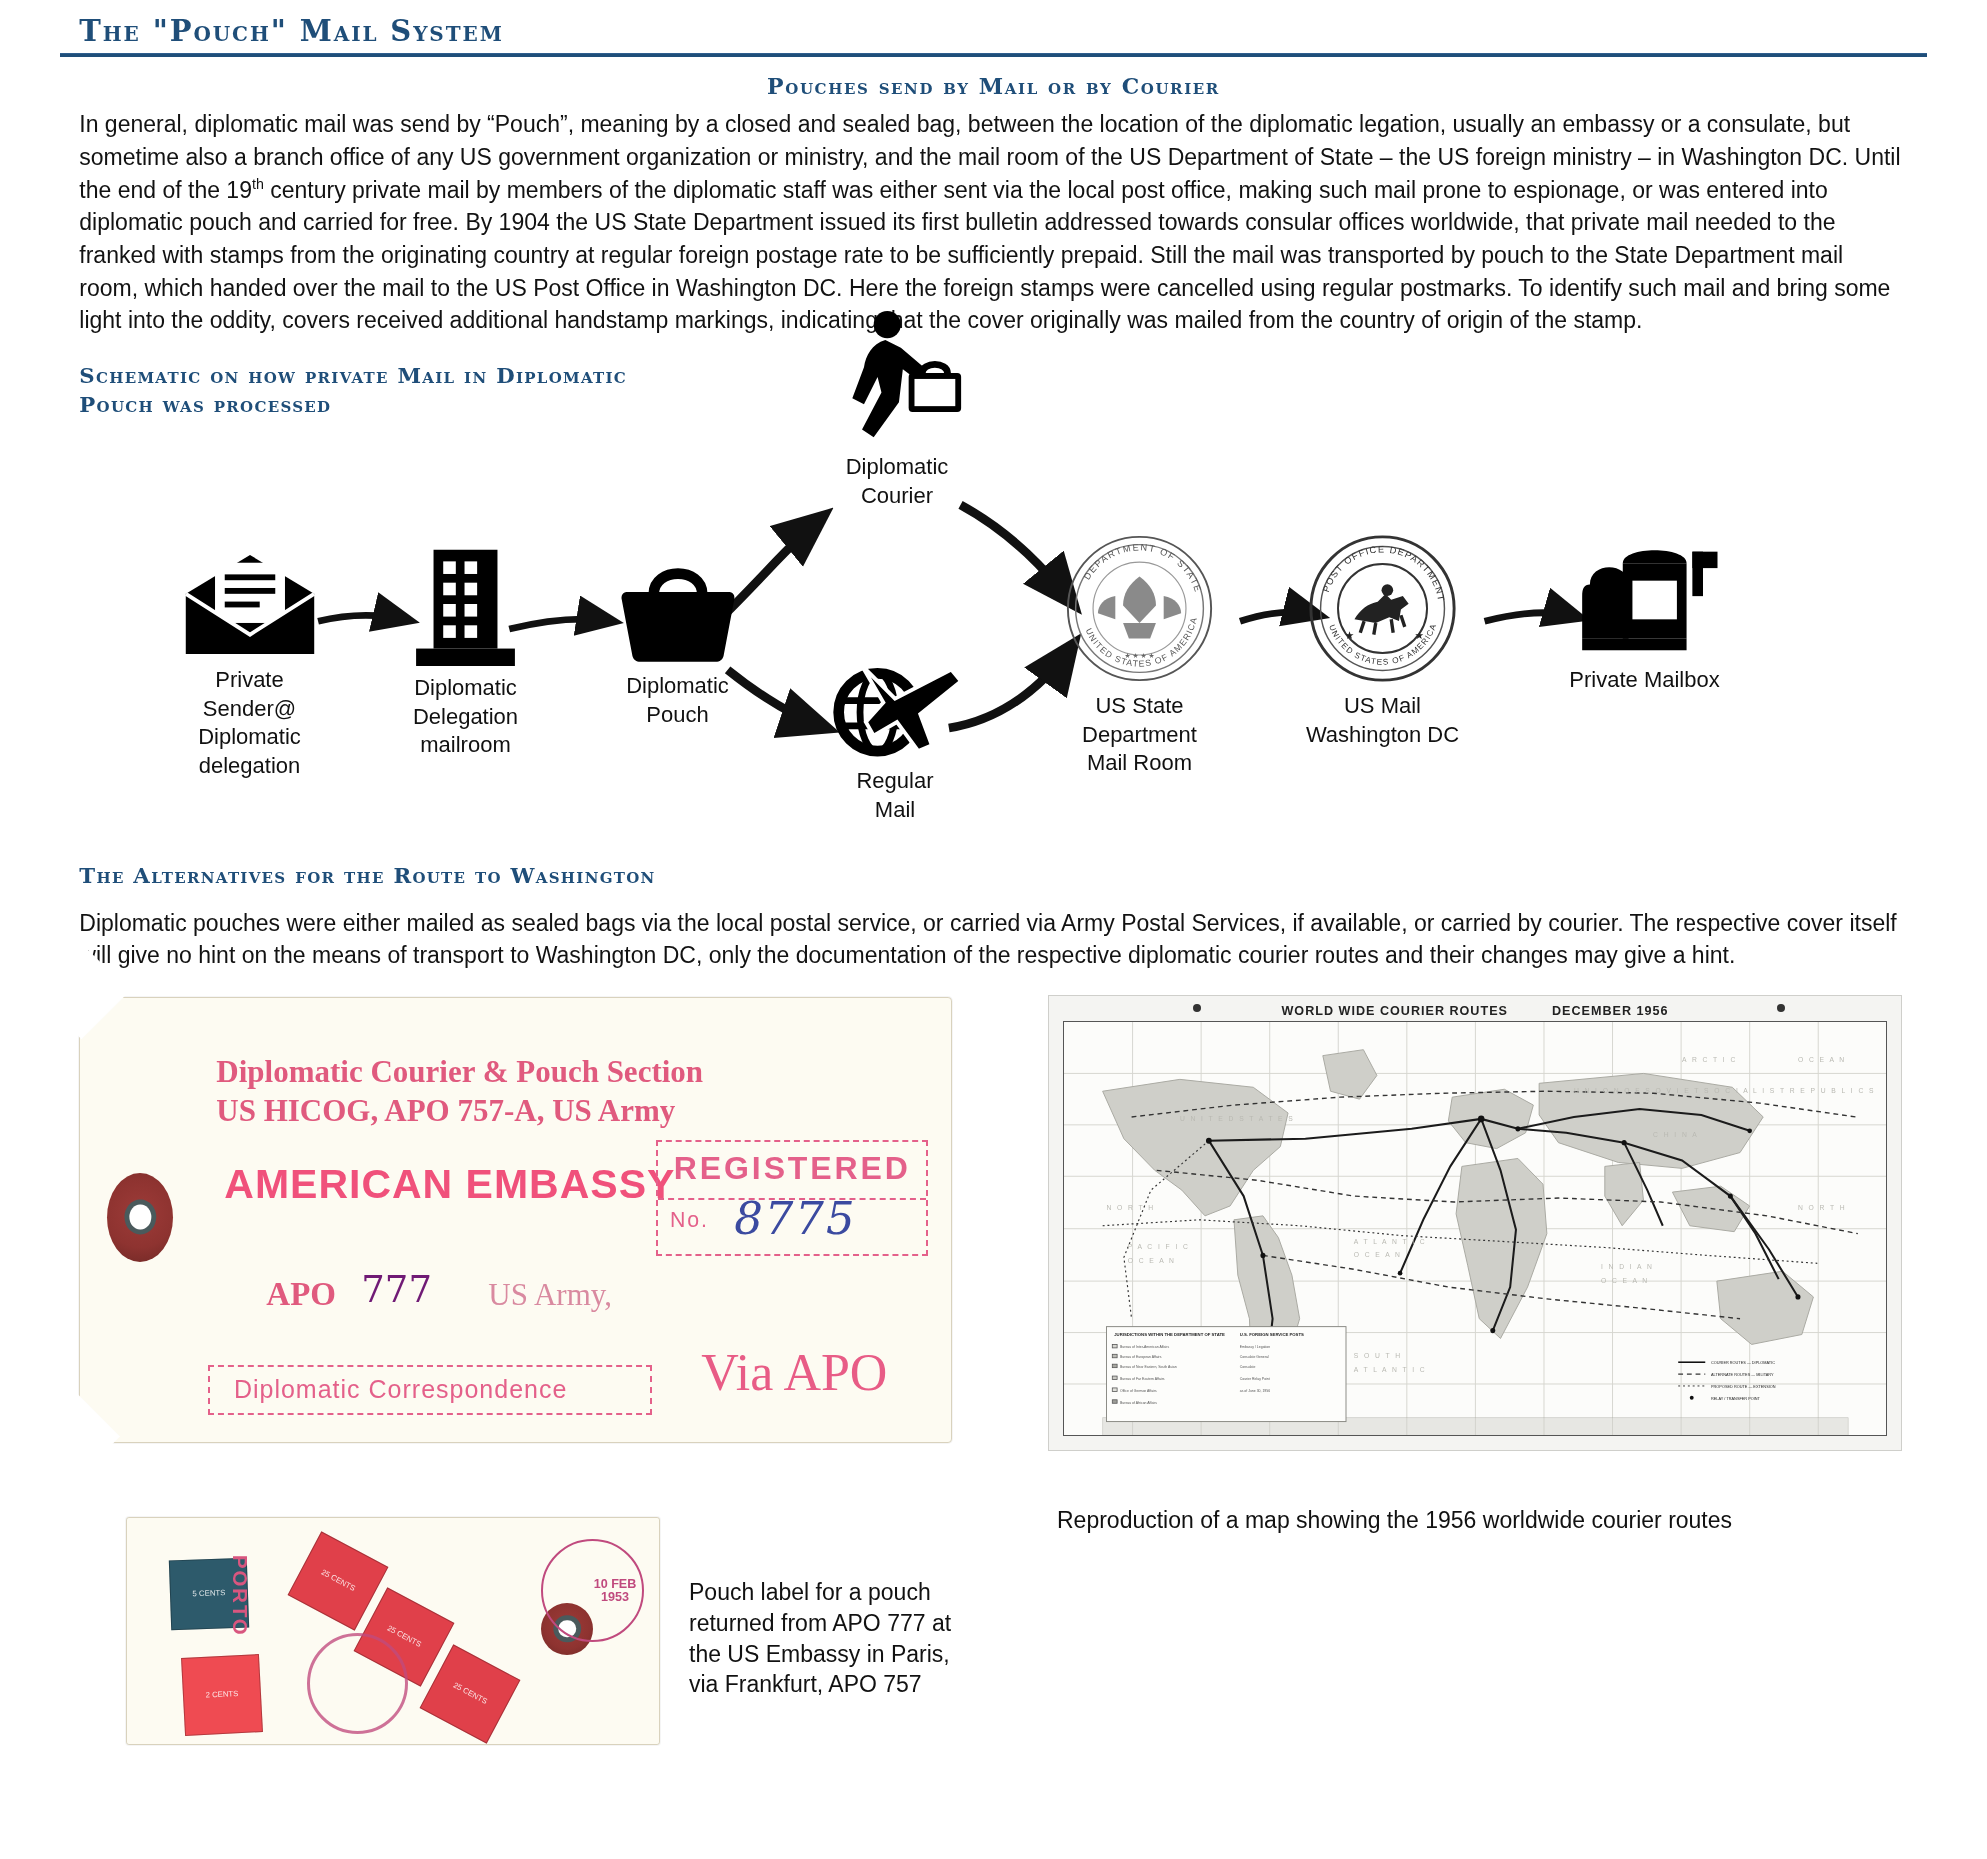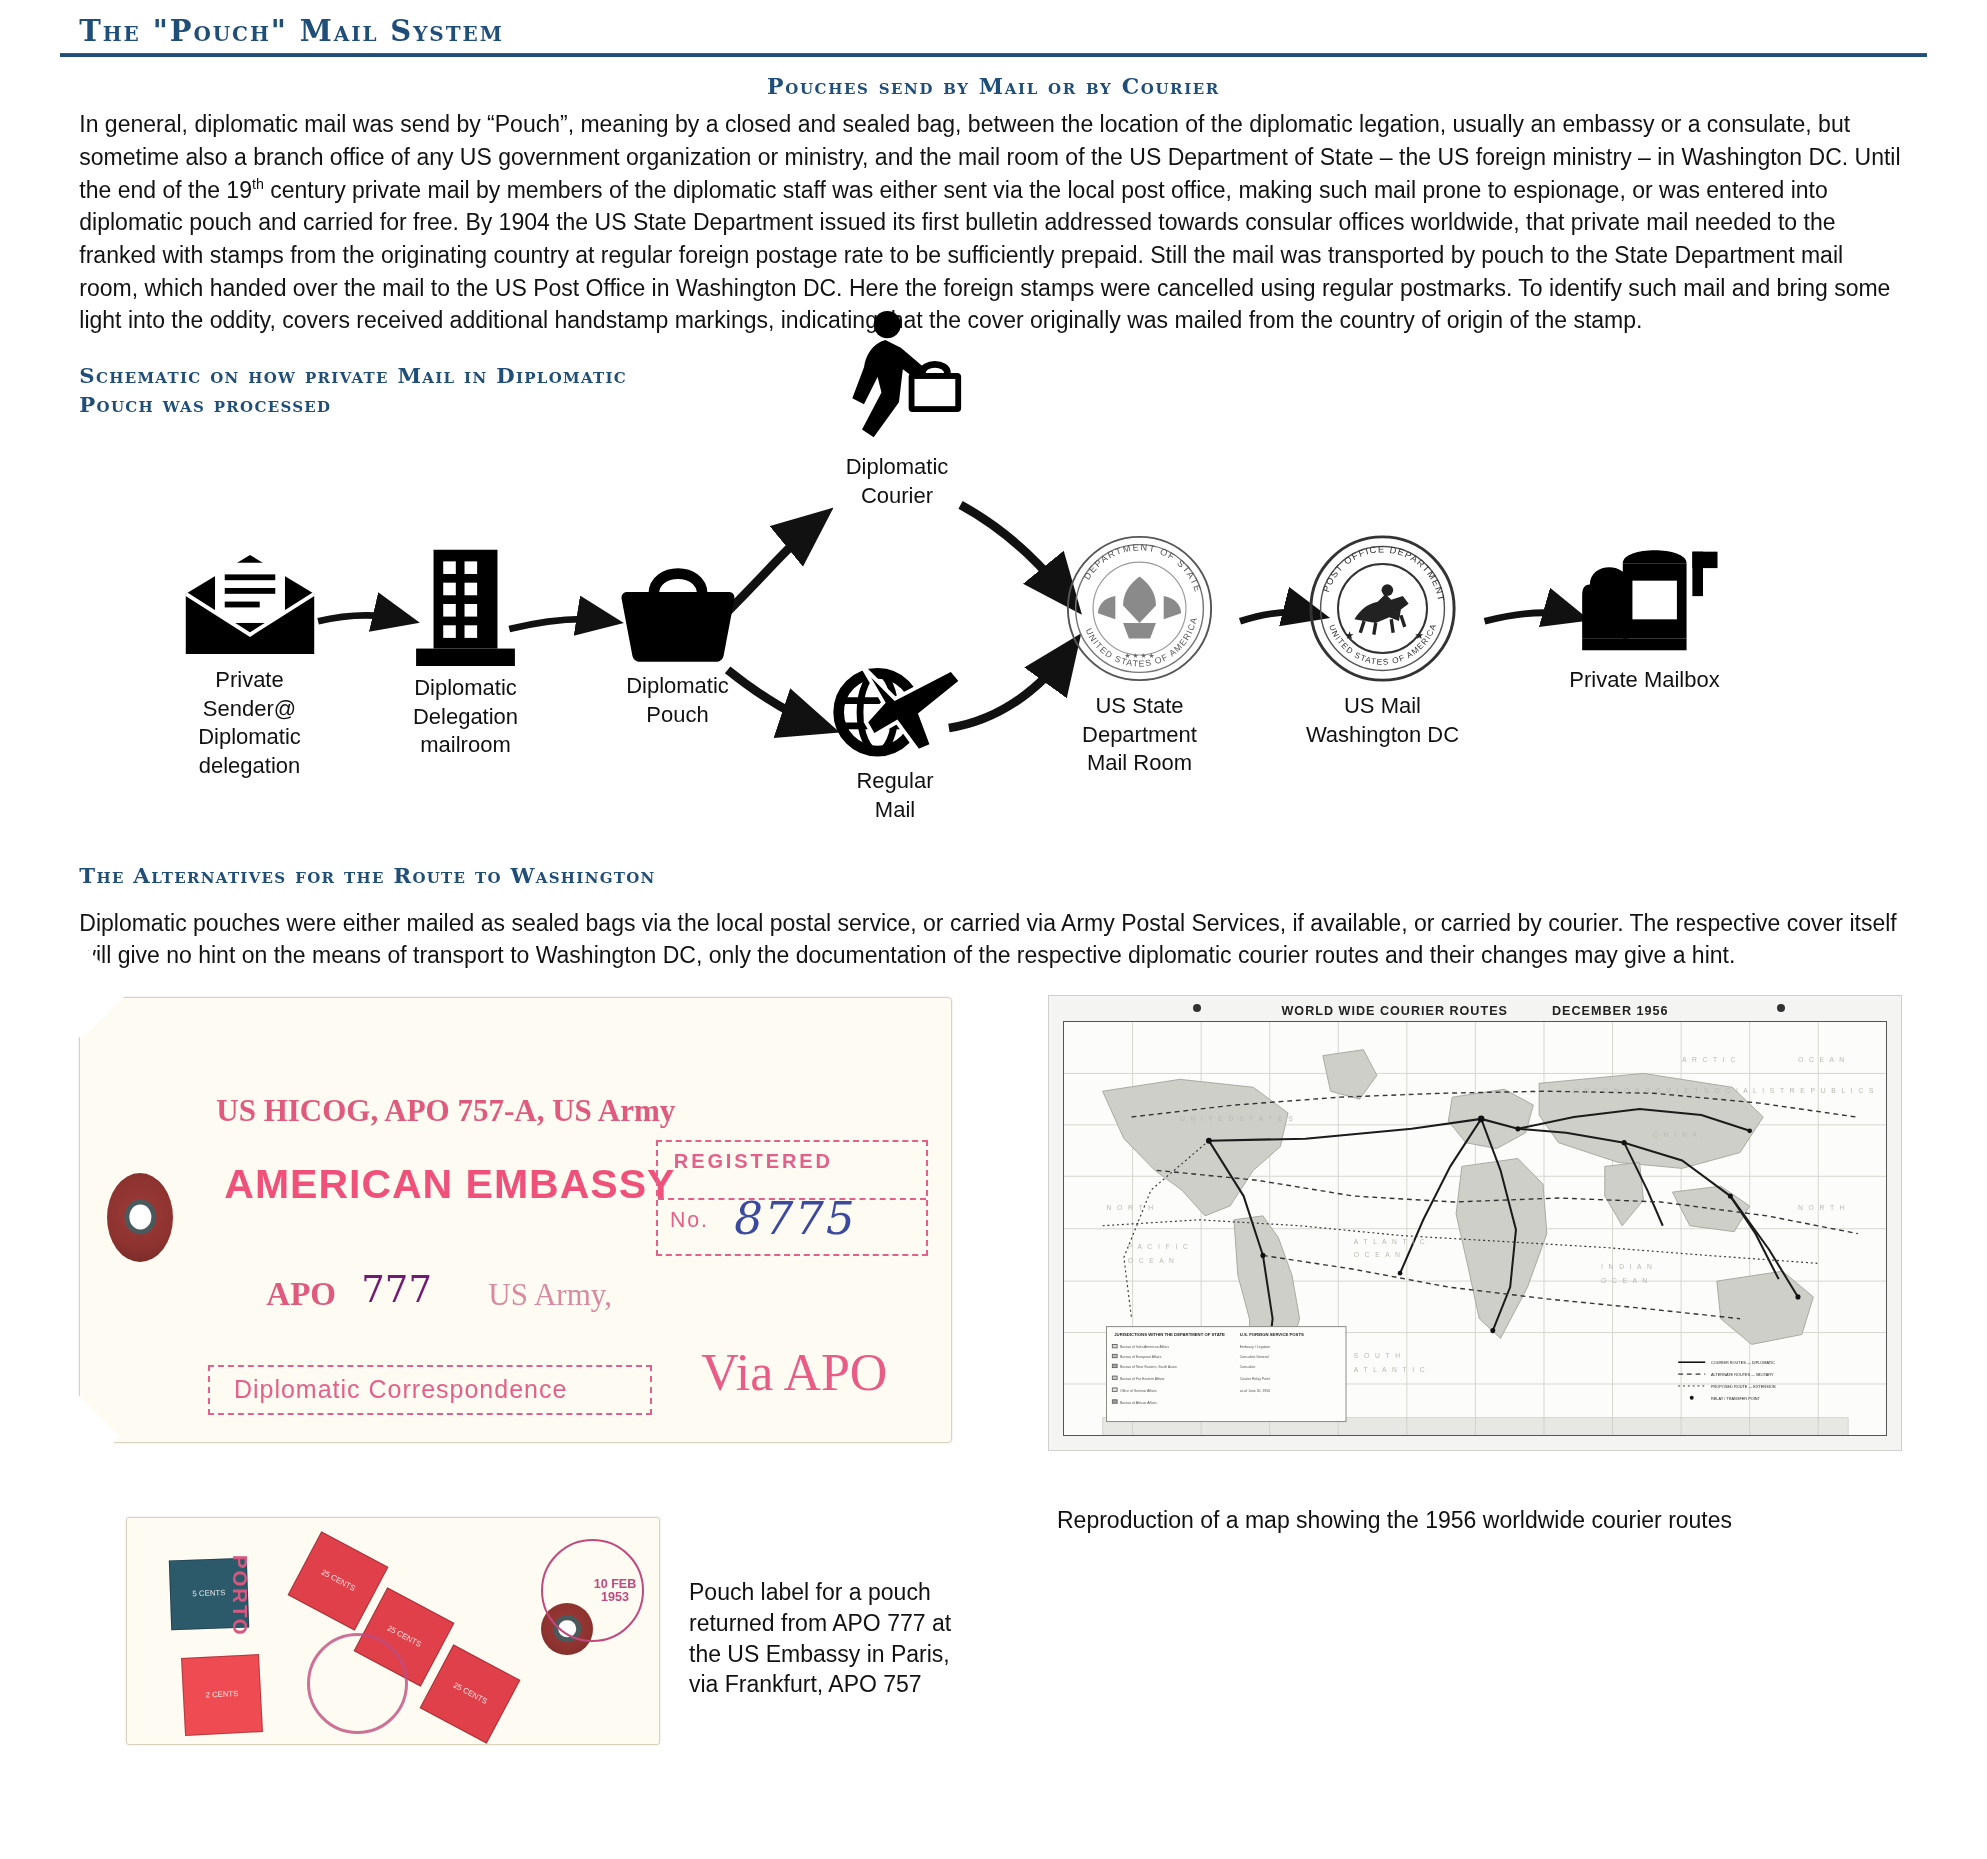--- a/index.html
+++ b/index.html
@@ -376,30 +376,31 @@
 
   <div class="plates">
 
     <div class="tag" style="left:21.3px; top:0; width:873px; height:446px; position:absolute; border-radius:3.9px;">
       <div class="tag-notch-tl" style="left:-1.9px; top:-1.9px; width:68px; height:68px; transform:rotate(45deg) translate(-49px,-5.8px);"></div>
       <div class="tag-notch-bl" style="left:-1.9px; bottom:-1.9px; width:68px; height:68px; transform:rotate(45deg) translate(-9.7px,47px);"></div>
 
       <div class="eyelet" style="left:27px; top:175px; width:66px; height:89px;"></div>
       <style>.tag .eyelet::after{width:21.3px;height:25px;}</style>
 
+      <div class="stampline bold" style="left:136px; top:56px; font-size:31px;">Diplomatic Courier &amp; Pouch Section</div>
       <div class="stampline bold" style="left:136px; top:95px; font-size:31px;">US HICOG, APO 757-A, US Army</div>
 
       <div class="heavy" style="left:144px; top:163px; font-size:41px;">AMERICAN EMBASSY</div>
 
       <div class="stampline bold" style="left:186px; top:278px; font-size:33px;">APO</div>
       <div class="script" style="left:281px; top:270px; font-size:37px; color:#701a75; font-style:normal;">777</div>
       <div class="stampline" style="left:408px; top:279px; font-size:31px; color:#d98aa0;">US Army,</div>
 
       <div class="boxstamp" style="left:576px; top:142px; width:272px; height:116px;">
-        <div style="position:absolute; left:15.5px; top:7.8px; font-size:20px; letter-spacing:2.9px; font-weight:600;">REGISTERED</div>
+        <div style="position:absolute; left:15.5px; top:7.8px; font-size:32px; letter-spacing:2.9px; font-weight:600;">REGISTERED</div>
         <div style="position:absolute; left:0; right:0; top:56px; border-top:2.9px dashed #e4608a;"></div>
         <div style="position:absolute; left:11.6px; top:66px; font-size:21.3px;">No.</div>
         <div style="position:absolute; left:76px; top:50px; font-family:'DejaVu Serif',serif; font-style:italic; font-size:45px; color:#3b4aa0;">8775</div>
       </div>
 
       <div class="boxstamp" style="left:128px; top:367px; width:444px; height:50px; border-width:2.9px;">
         <div style="position:absolute; left:11.6px; top:7.8px; font-size:25px; letter-spacing:1px;margin-left:12px;">Diplomatic Correspondence</div>
       </div>
 
       <div class="stampline" style="left:621px; top:345px; font-size:52px; color:#e85c86;">Via APO</div>

